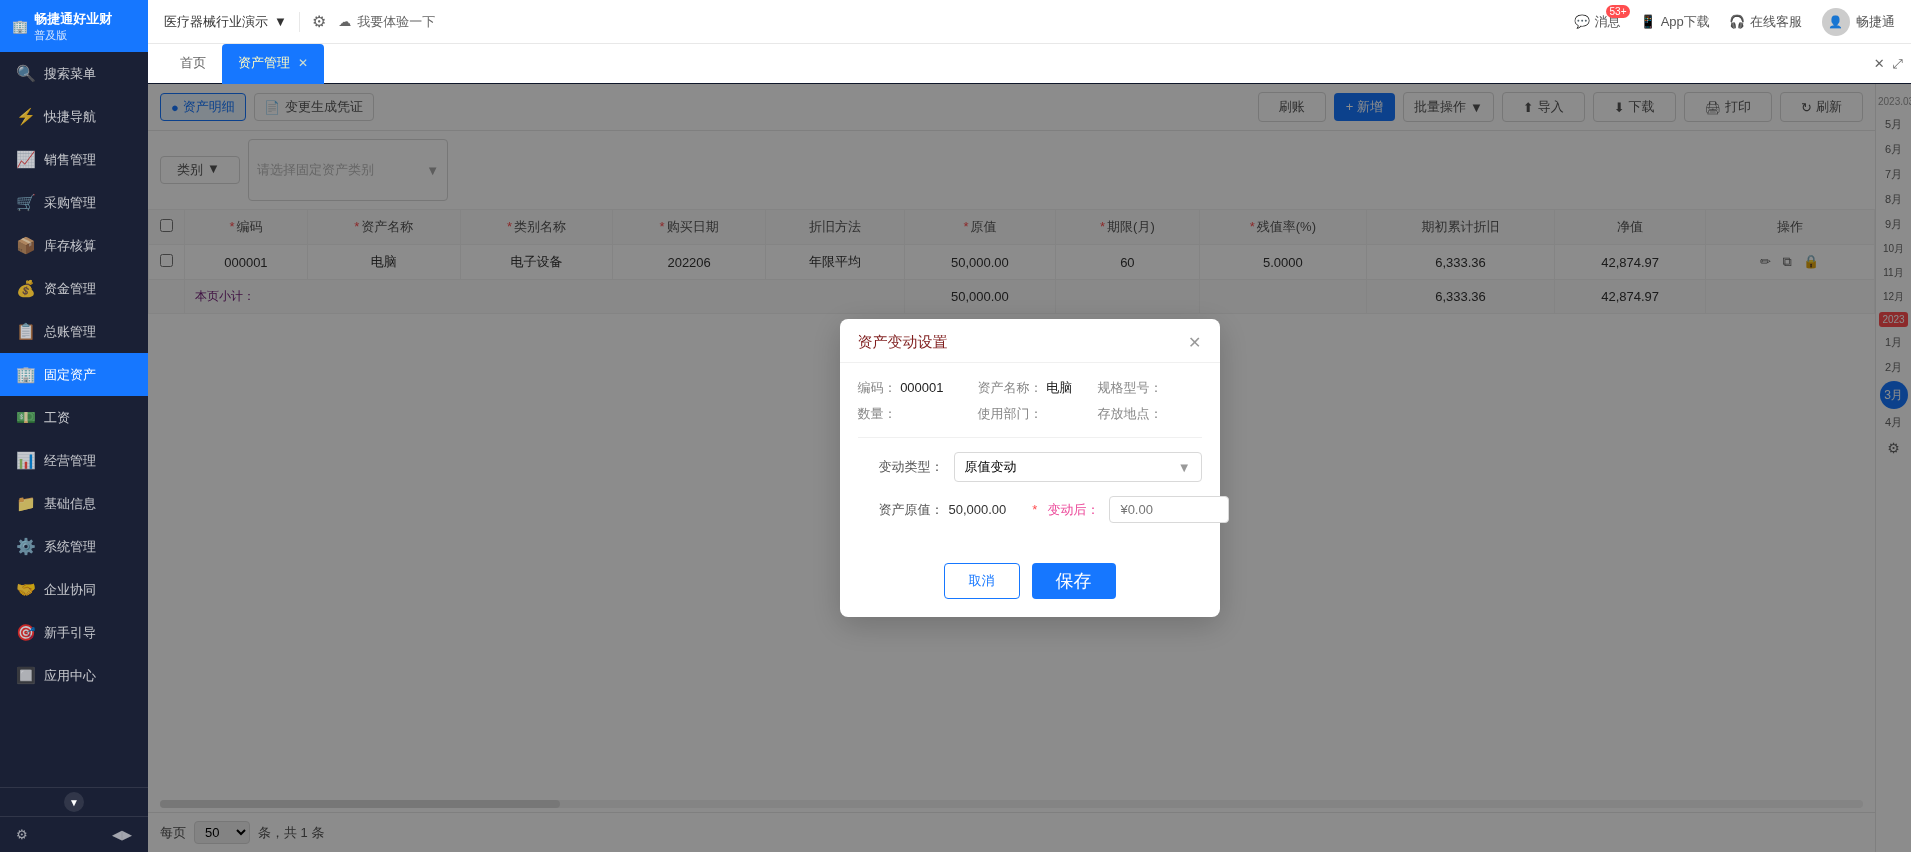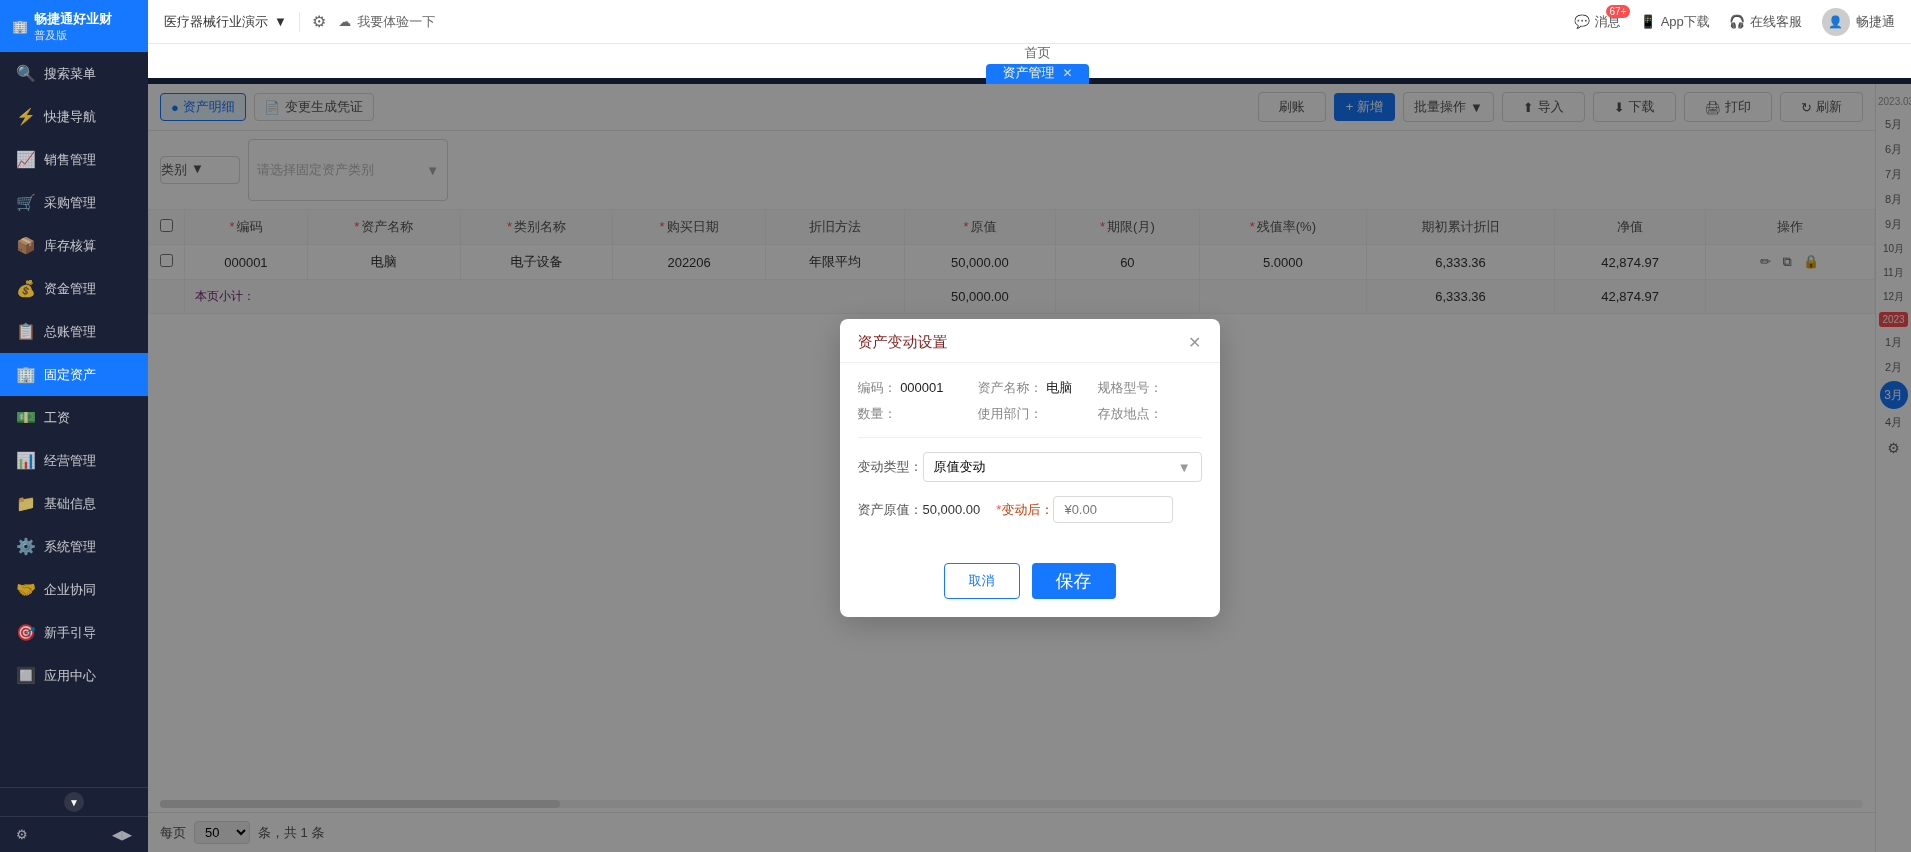--- a/index.html
+++ b/index.html
@@ -154,23 +154,22 @@
       font-size: 12px;
     }
 
     
     .tabbar {
       background: white;
       height: 40px;
       display: flex;
       align-items: center;
       padding: 0 0 0 16px;
-      border-bottom: 6px solid #0f172a;
+      border-bottom: 1px solid #0f172a;
       flex-shrink: 0;
-      flex-direction: column;
     }
     .tab-item {
       height: 40px;
       display: flex;
       align-items: center;
       padding: 0 16px;
       cursor: pointer;
       font-size: 13px;
       color: #666;
       border-bottom: 2px solid transparent;
@@ -268,21 +267,21 @@
       background: white;
       padding: 8px 12px;
       display: flex;
       align-items: center;
       gap: 8px;
       flex-shrink: 0;
     }
     .filter-select {
       border: 1px solid #d9d9d9;
       border-radius: 4px;
-      padding: 4px 0;
+      padding: 4px 16px;
       font-size: 13px;
       display: flex;
       align-items: flex-start;
       gap: 4px;
       cursor: pointer;
       background: white;
       color: #555;
       min-width: 80px;
     }
     .filter-input {
@@ -406,21 +405,23 @@
       gap: 8px 16px;
       margin-bottom: 14px;
     }
     .dialog-info-item { font-size: 13px; color: #555; }
     .dialog-info-label { color: #888; }
     .dialog-info-value { color: #222; }
     .dialog-divider { height: 1px; background: #f0f0f0; margin: 10px 0 14px; }
     .dialog-form-row {
       display: flex;
       align-items: center;
+      gap: 10px;
       margin-bottom: 14px;
+      margin-left: 21px;
     }
     .dialog-form-label { color: #555; font-size: 13px; white-space: nowrap; min-width: 60px; }
     .dialog-select {
       border: 1px solid #d9d9d9;
       border-radius: 4px;
       padding: 5px 10px;
       font-size: 13px;
       display: flex;
       align-items: center;
       gap: 6px;
@@ -578,21 +579,21 @@
     <div class="topbar-divider"></div>
     <div class="topbar-settings">⚙</div>
     <div class="topbar-experience">
       <span>☁</span>
       <span>我要体验一下</span>
     </div>
     <div class="topbar-right">
       <div class="topbar-badge">
         <span>💬</span>
         <span>消息</span>
-        <span class="badge-count">67+</span>
+        <span class="badge-count">53+</span>
       </div>
       <div class="topbar-badge">
         <span>📱</span>
         <span>App下载</span>
       </div>
       <div class="topbar-badge">
         <span>🎧</span>
         <span>在线客服</span>
       </div>
       <div class="topbar-user">
@@ -794,21 +795,21 @@
             <span class="dialog-form-label">变动类型：</span>
             <div class="dialog-select">
               <span>原值变动</span>
               <span style="margin-left:auto; color:#999;">▼</span>
             </div>
           </div>
           <div class="dialog-form-row">
             <span class="dialog-form-label">资产原值：</span>
             <span class="dialog-info-value" style="font-size:13px; color:#333;">50,000.00</span>
             <span style="margin-left:16px; color:#ff4d4f; font-size:13px;">*</span>
-            <span style="font-size:13px; color:#c2410c; white-space:nowrap;">变动后：</span>
+            <span style="font-size:13px; color:#ec4899; white-space:nowrap;">变动后：</span>
             <input class="dialog-input" type="text" style="max-width: 120px;" placeholder="¥0.00">
           </div>
         </div>
         <div class="dialog-footer">
           <button class="btn-cancel">
             <span>取消</span>
           </button>
           <button class="btn-save">
             <span>保存</span>
           </button>

